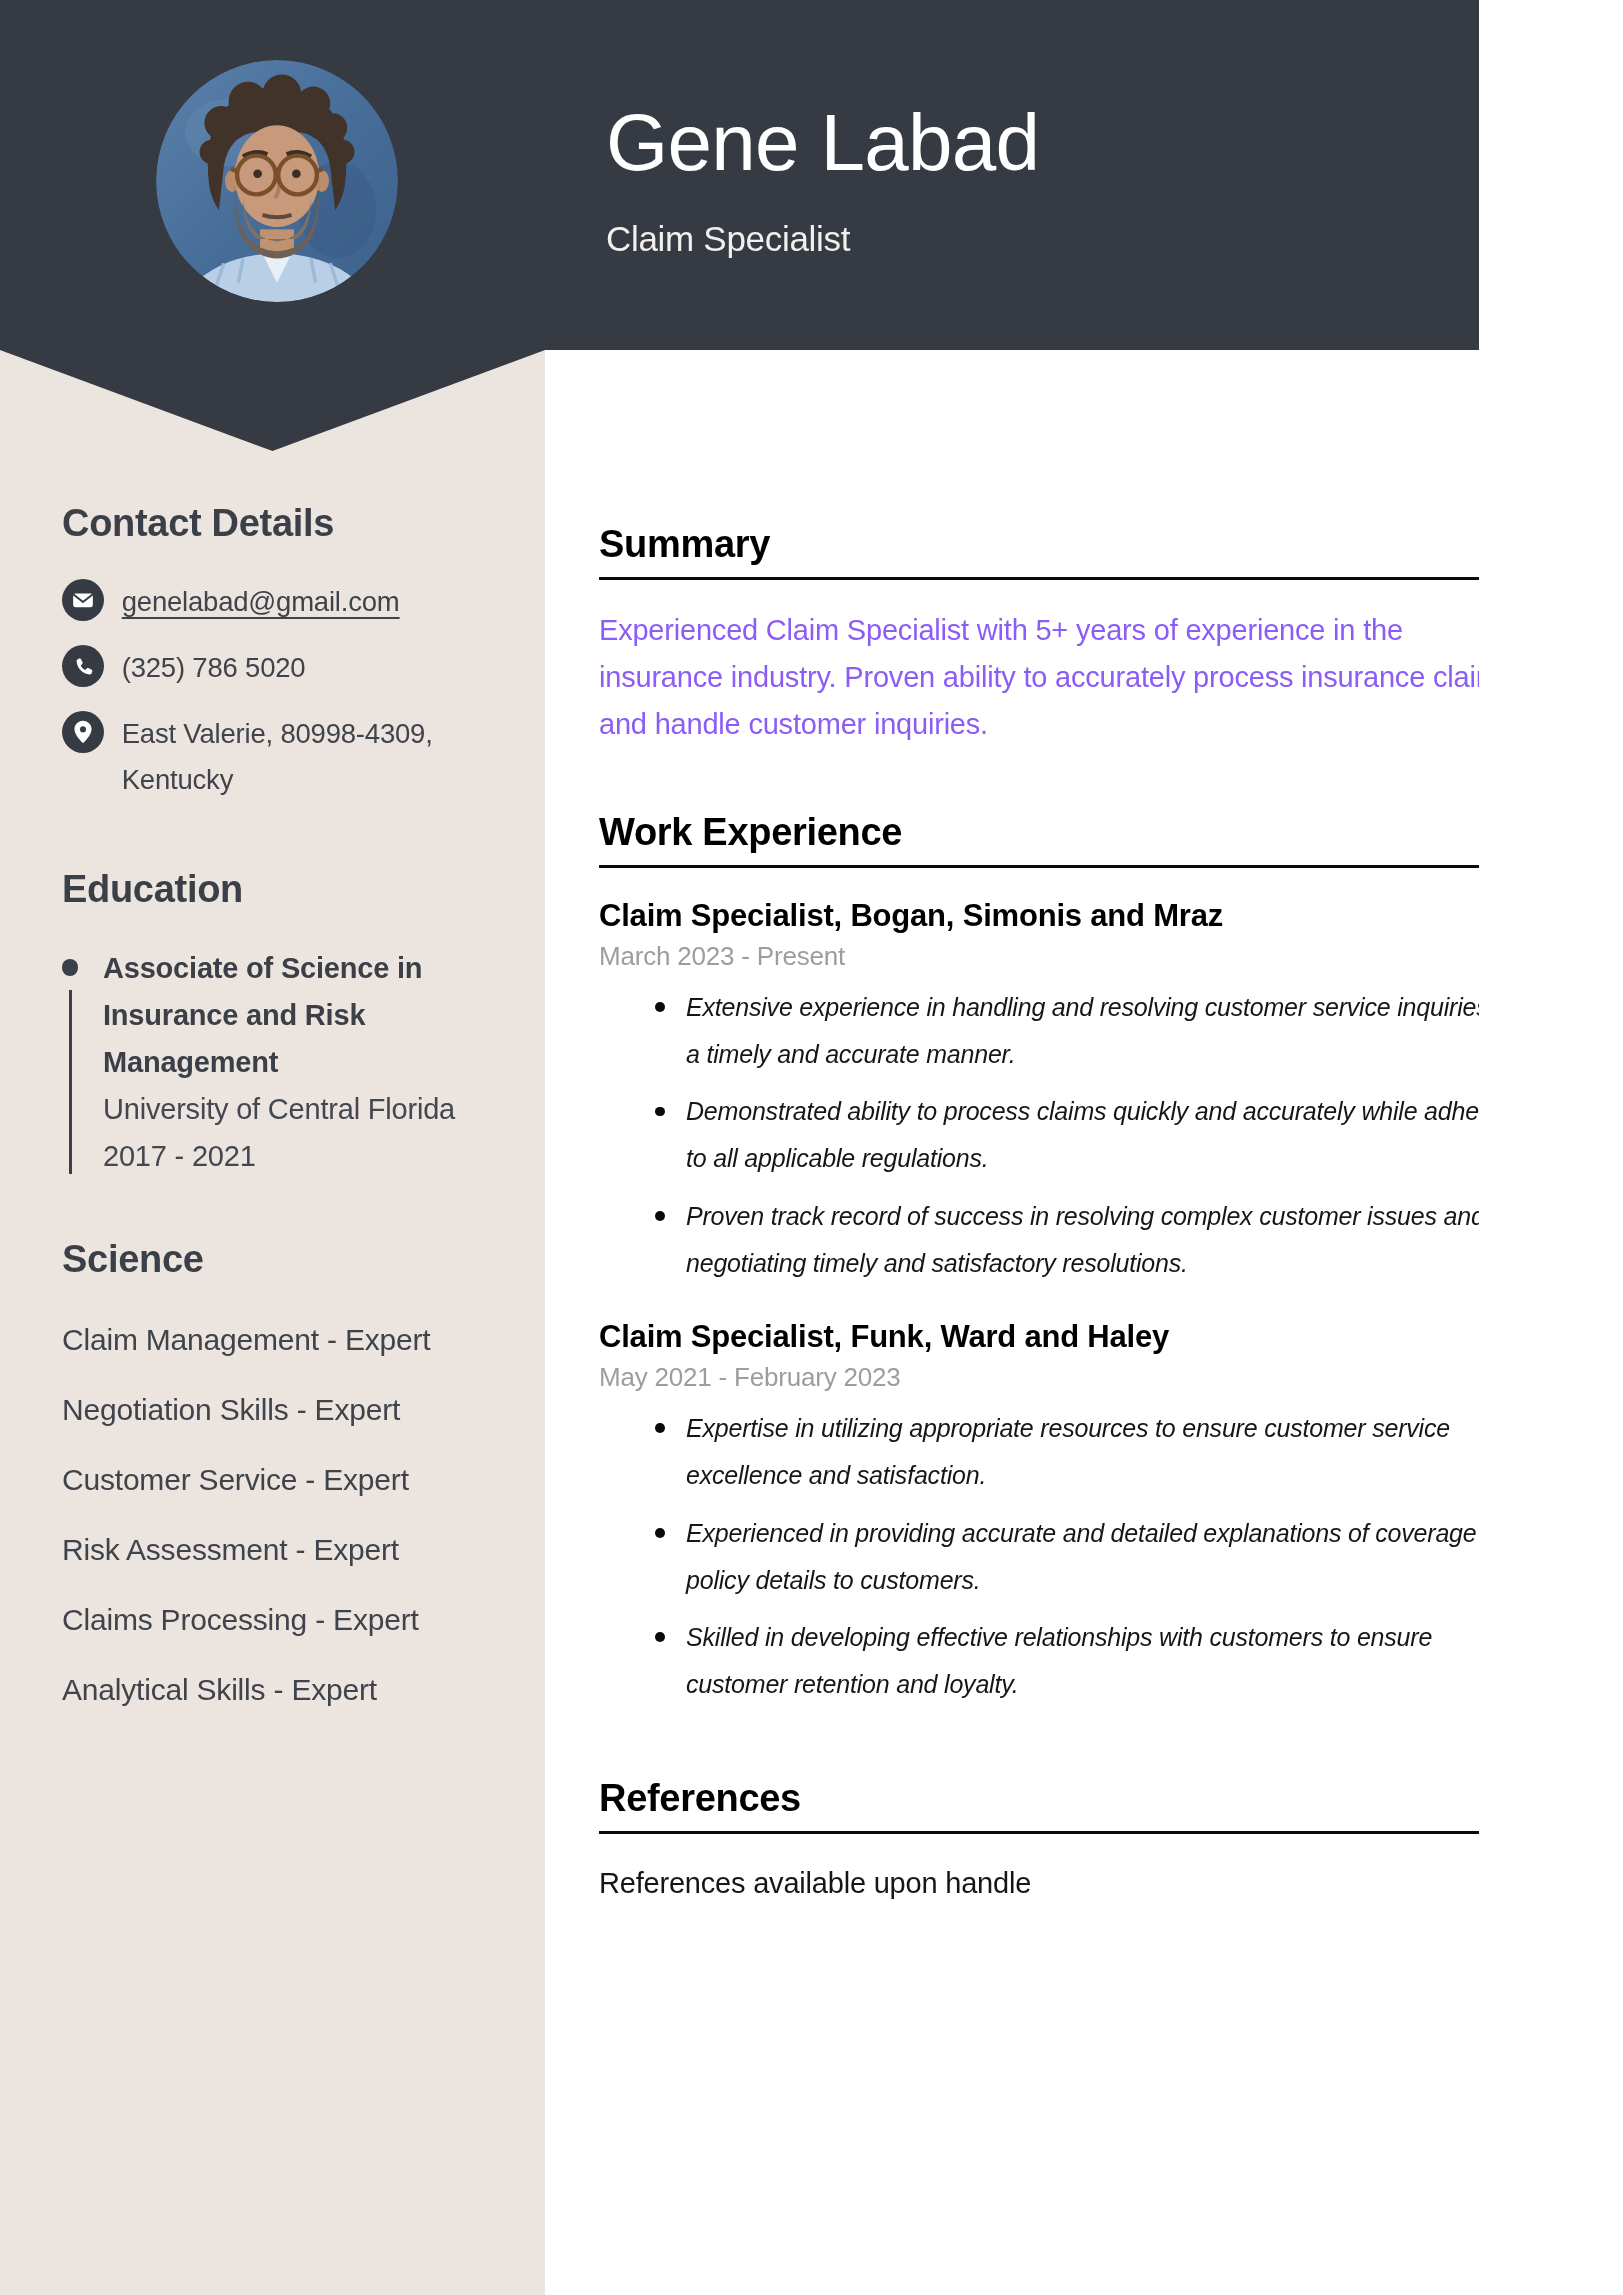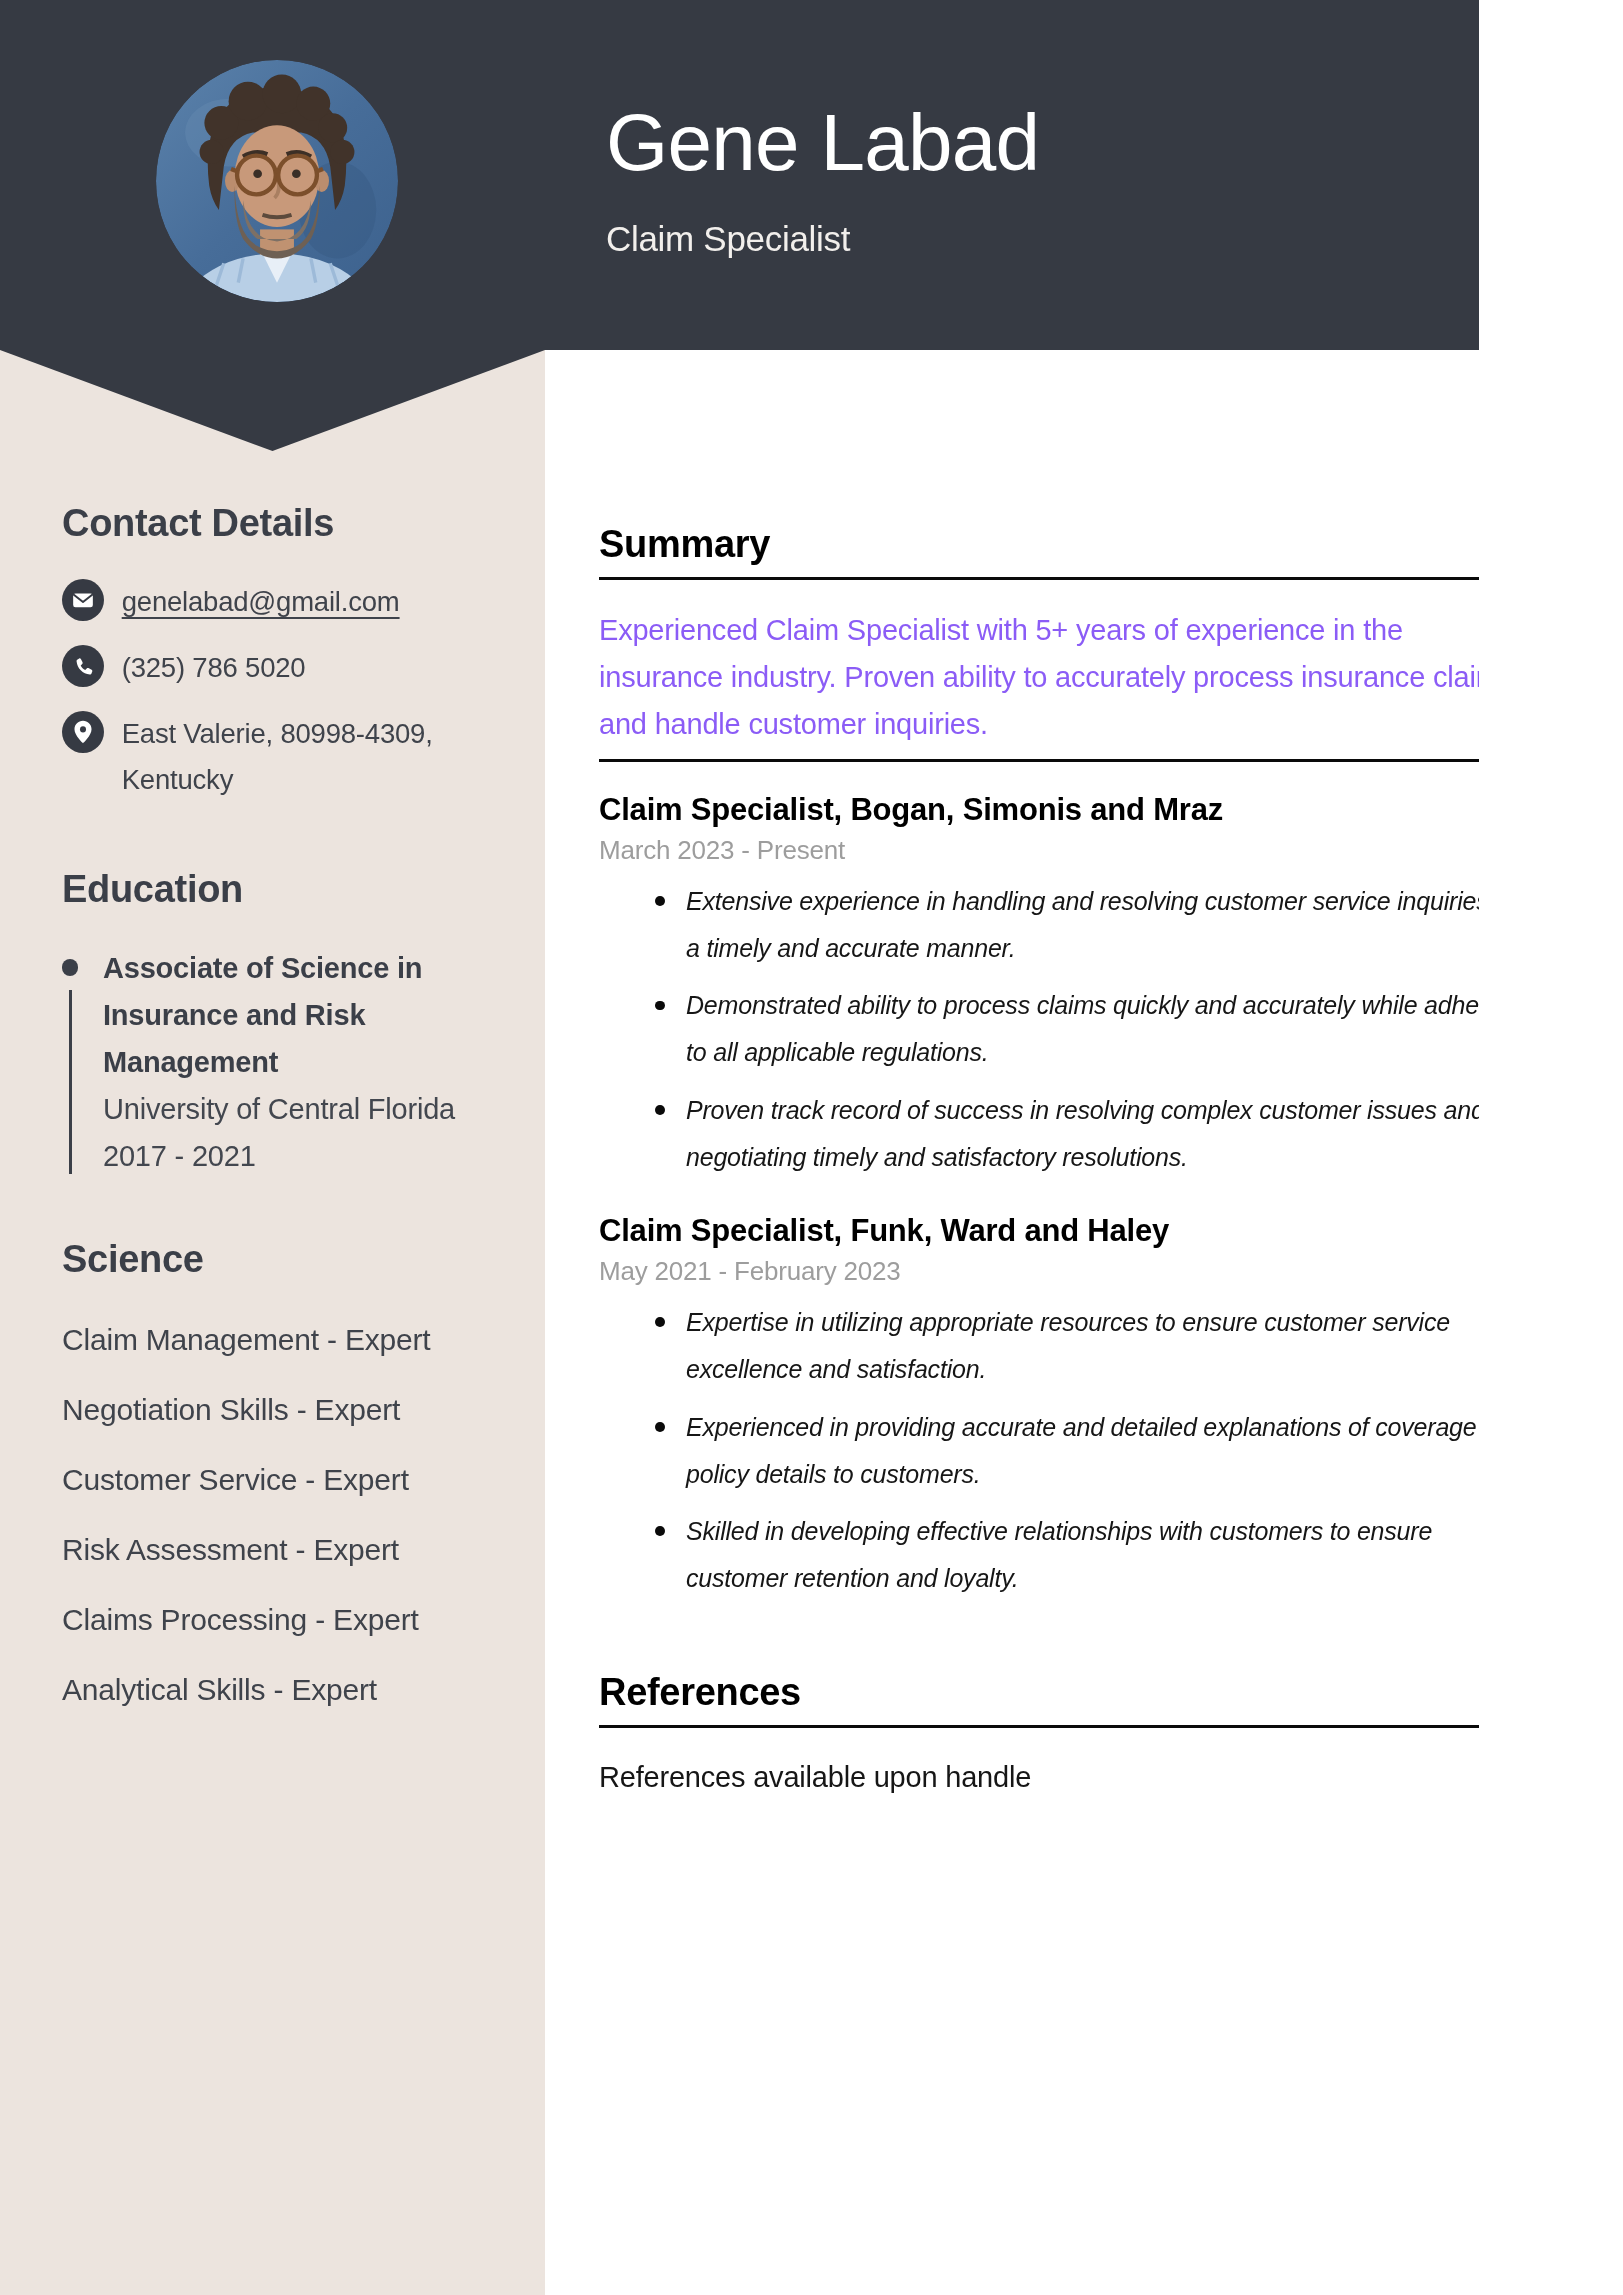--- a/index.html
+++ b/index.html
@@ -369,20 +369,21 @@
       <li>Analytical Skills - Expert</li>
     </ul>
   </div>
 
   <div class="main">
 
     <div class="main-heading">Summary</div>
     <hr class="heading-rule">
     <p class="summary-text">Experienced Claim Specialist with 5+ years of experience in the insurance industry. Proven ability to accurately process insurance claims and handle customer inquiries.</p>
 
+    <div class="main-heading work-heading">Work Experience</div>
     <hr class="heading-rule">
 
     <div class="job">
       <div class="job-title">Claim Specialist, Bogan, Simonis and Mraz</div>
       <div class="job-dates">March 2023 - Present</div>
       <ul class="job-bullets">
         <li>Extensive experience in handling and resolving customer service inquiries in a timely and accurate manner.</li>
         <li>Demonstrated ability to process claims quickly and accurately while adhering to all applicable regulations.</li>
         <li>Proven track record of success in resolving complex customer issues and negotiating timely and satisfactory resolutions.</li>
       </ul>

